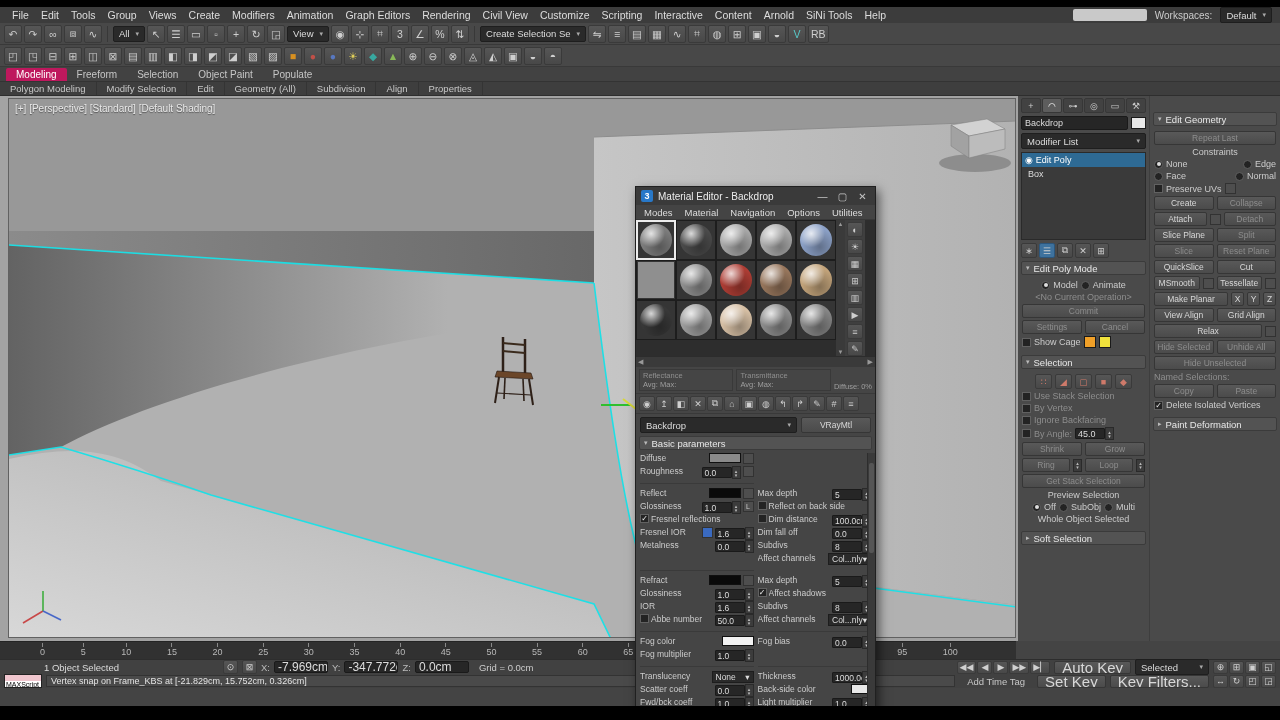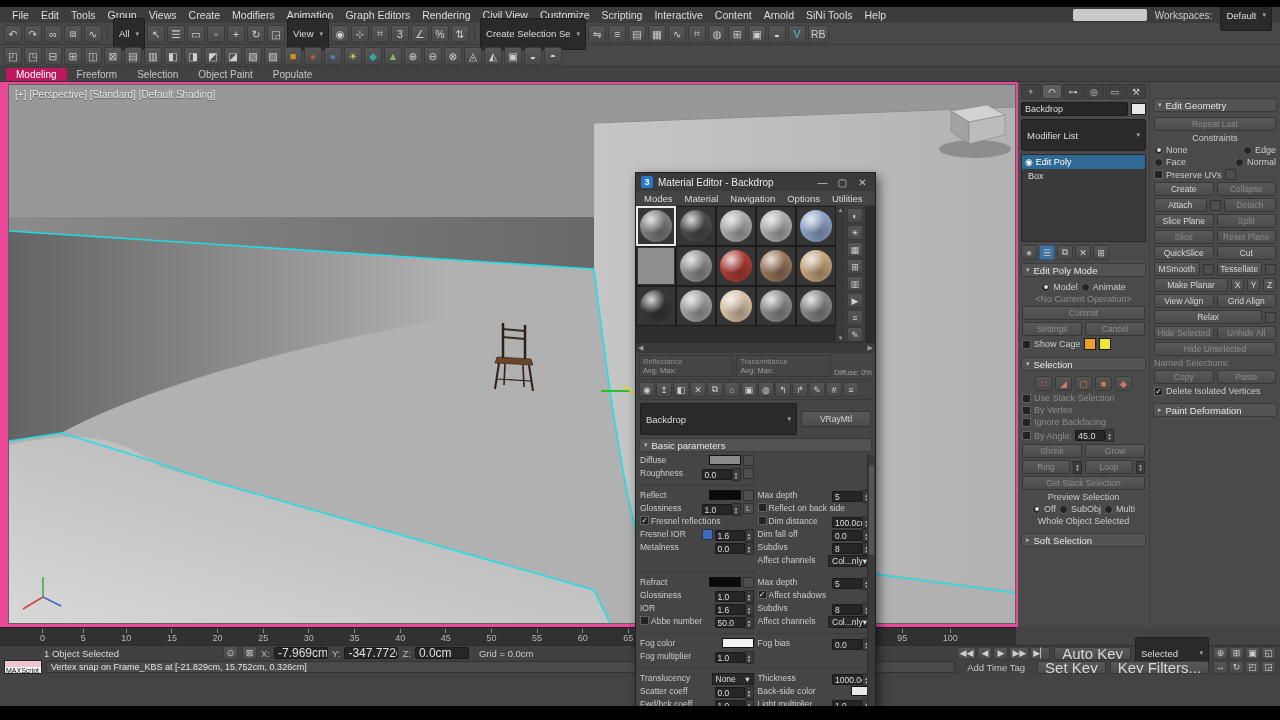--- a/index.html
+++ b/index.html
@@ -5,39 +5,39 @@
 *{margin:0;padding:0;box-sizing:border-box;font-family:"Liberation Sans",sans-serif}
 html,body{width:1280px;height:720px;background:#000;overflow:hidden;position:relative}
 .app{position:absolute;left:0;top:7px;width:1280px;height:699px;background:#444;color:#d6d6d6;overflow:hidden}
 
 
 .menubar{height:16px;background:#3c3c3c;display:flex;align-items:center;padding-left:6px;font-size:10.5px;color:#ddd}
 .menubar .mi{padding:1px 6px;white-space:nowrap}
 .mb-right{margin-left:auto;display:flex;align-items:center;gap:8px;padding-right:8px}
 .winchip{width:74px;height:12px;background:#c9c9c9;border-radius:2px}
 .ws-lab{font-size:10px;color:#ccc}
-.dd{height:32px;background:#2a2a2a;border:1px solid #1e1e1e;color:#ddd;font-size:9.5px;display:flex;align-items:center;padding:0 5px;gap:6px;border-radius:2px;white-space:nowrap}
+.dd{height:16px;background:#2a2a2a;border:1px solid #1e1e1e;color:#ddd;font-size:9.5px;display:flex;align-items:center;padding:0 5px;gap:6px;border-radius:2px;white-space:nowrap}
 .dd .car{font-size:7px;color:#aaa}
 
 
 .toolbar{height:22px;background:#484848;border-bottom:1px solid #393939;display:flex;align-items:center;padding:0 4px;gap:2px}
 .tseg{display:flex;gap:2px;align-items:center}
 .ibtn{min-width:18px;height:18px;display:flex;align-items:center;justify-content:center;font-size:10.5px;color:#cfcfcf;background:linear-gradient(#565656,#484848);border:1px solid #3a3a3a;border-radius:2px;white-space:nowrap;padding:0 2px}
 .ibtn.sm{min-width:15px;height:14px;font-size:9px}
 .sep{width:1px;height:16px;background:#383838;margin:0 3px}
 
 
 .ribtabs{height:15px;background:#424242;display:flex;align-items:flex-end;padding-left:6px;font-size:10px;border-bottom:1px solid #333}
 .rtab{padding:1px 10px;color:#c6c6c6}
 .rtab.active{background:#be185d;color:#fff;border-radius:2px 2px 0 0}
 .ribsub{height:14px;background:#3e3e3e;display:flex;align-items:center;font-size:9.5px;color:#c8c8c8;border-bottom:1px solid #2e2e2e}
 .rsub{padding:0 10px;border-right:1px solid #343434;height:100%;display:flex;align-items:center;white-space:nowrap}
 
 
-.main{position:relative;height:545px;background:#ec4899}
+.main{position:relative;height:545px;background:#a3a3a3}
 .viewport{position:absolute;left:8px;top:2px;width:1008px;height:540px;border:1px solid #616161;background:#9a9a9a;overflow:hidden}
 .vplabel{position:absolute;left:6px;top:4px;font-size:10px;color:#e8e8e8;text-shadow:0 1px 1px rgba(0,0,0,.45);z-index:3}
 
 
 .cmdpanel{position:absolute;left:1018px;top:0;width:262px;height:545px;background:#4a4a4a;display:flex;font-size:9px}
 .cp-col{width:131px;padding:2px 3px}
 .cp-col+.cp-col{border-left:1px solid #3e3e3e}
 .cp-tabs{display:flex;gap:1px;height:15px;margin-bottom:3px}
 .cp-tab{flex:1;display:flex;align-items:center;justify-content:center;font-size:9px;color:#ccc;background:#424242;border:1px solid #373737;border-radius:2px}
 .cp-tab.on{background:#5d5d5d;color:#fff}
@@ -242,20 +242,32 @@
   </div>
 
   <div class="ribtabs">
     <div style="display:flex;align-items:flex-end">
 
     <div class="rtab active">Modeling</div>
         <div class="rtab">Freeform</div>
         <div class="rtab">Selection</div>
         <div class="rtab">Object Paint</div>
         <div class="rtab">Populate</div>
+      </div>
+  </div>
+  <div class="ribsub">
+    <div style="display:flex;height:100%">
+
+    <div class="rsub">Polygon Modeling</div>
+        <div class="rsub">Modify Selection</div>
+        <div class="rsub">Edit</div>
+        <div class="rsub">Geometry (All)</div>
+        <div class="rsub">Subdivision</div>
+        <div class="rsub">Align</div>
+        <div class="rsub">Properties</div>
       </div>
   </div>
 
   <div class="main">
 
     <div class="viewport">
       <div class="vplabel">[+] [Perspective] [Standard] [Default Shading]</div>
       <svg width="1008" height="540" viewBox="0 0 1008 540">
         <defs>
           <linearGradient id="wedge" x1="0" y1="0" x2="1" y2="0">

